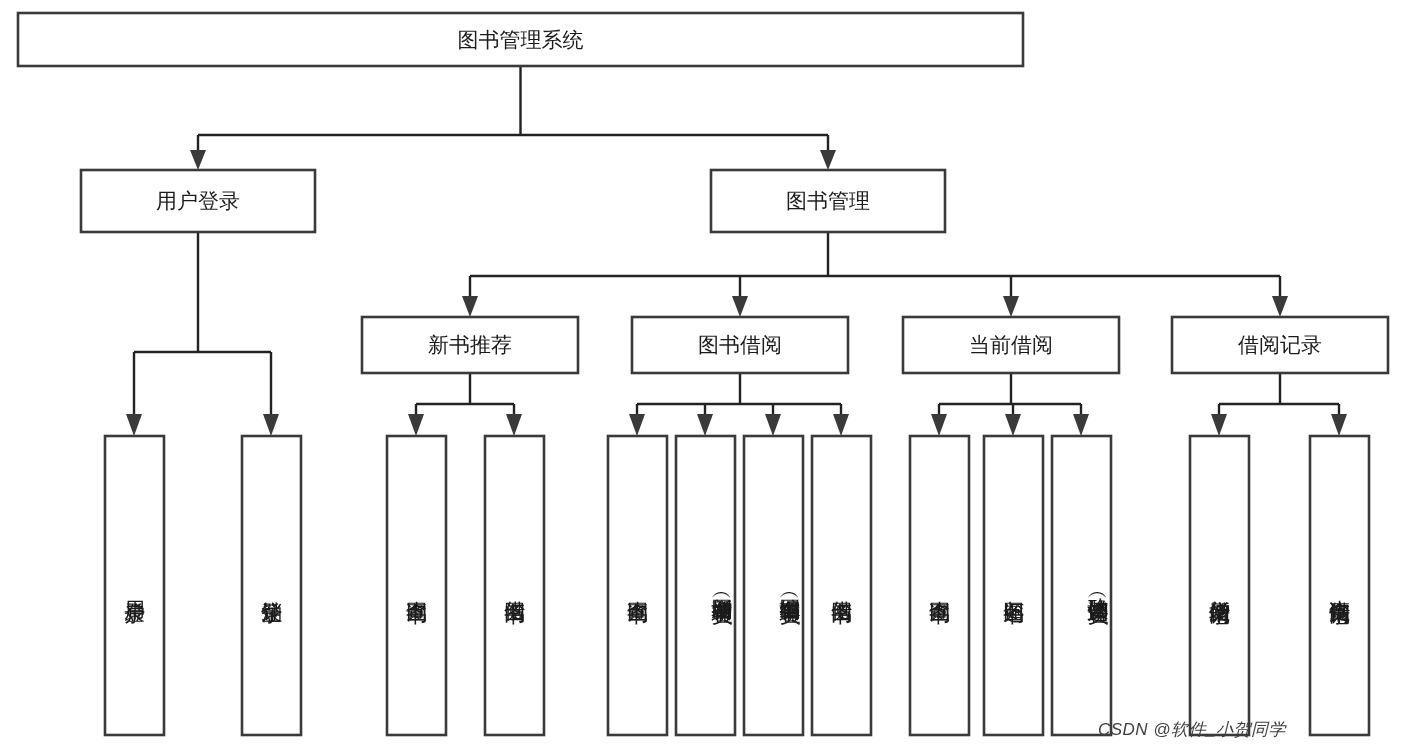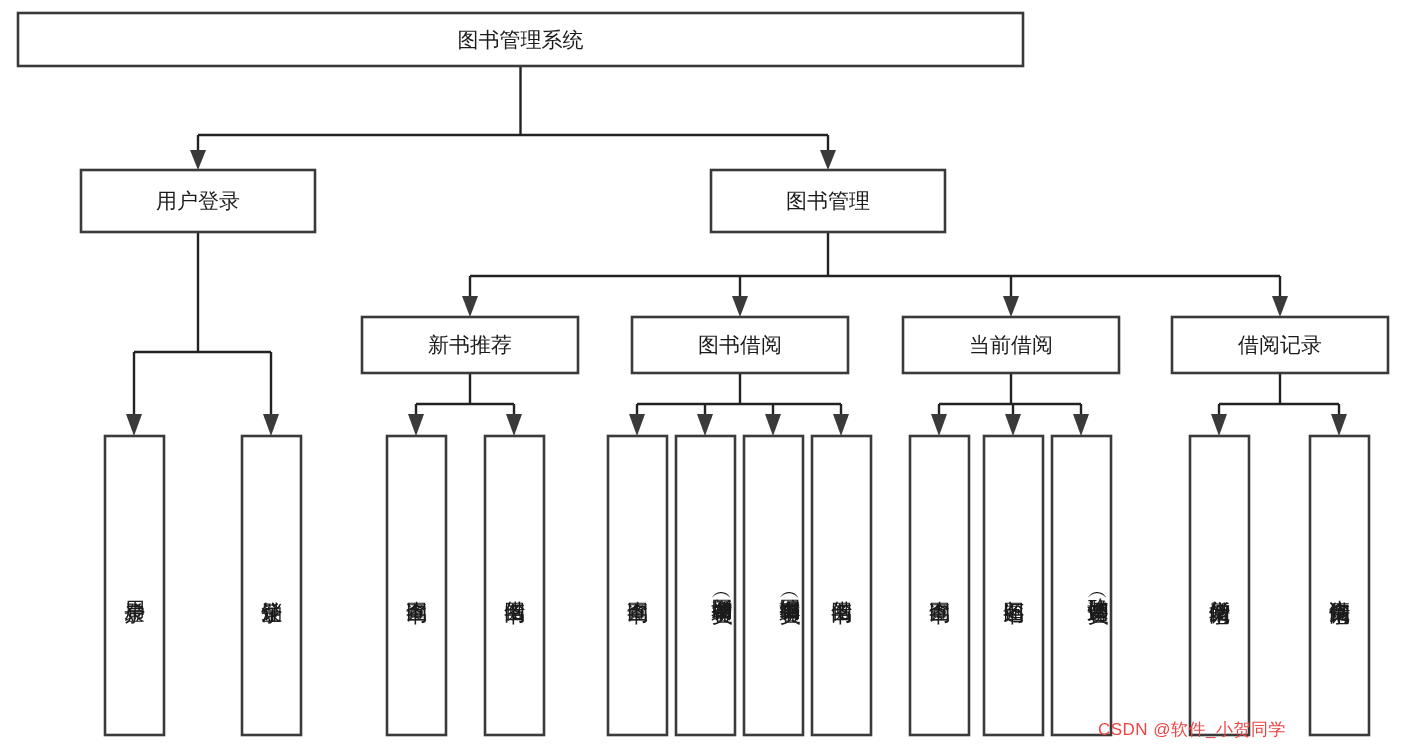--- a/index.html
+++ b/index.html
@@ -64,23 +64,24 @@
     align-items: center;
     justify-content: center;
     pointer-events: none;
   }
   .watermark {
     position: absolute;
     right: 10px;
     bottom: 6px;
     font-family: "Liberation Sans", "DejaVu Sans", sans-serif;
     font-size: 17px;
-    color: #ef4444;
+    color: #404040;
     letter-spacing: 0.5px;
     user-select: none;
+    font-style: italic;
   }
 </style>
 </head>
 <body>
 
 <div id="diagram-root">
 
   <svg class="flow" viewBox="0 0 1405 747" xmlns="http://www.w3.org/2000/svg">
 
     <g>

